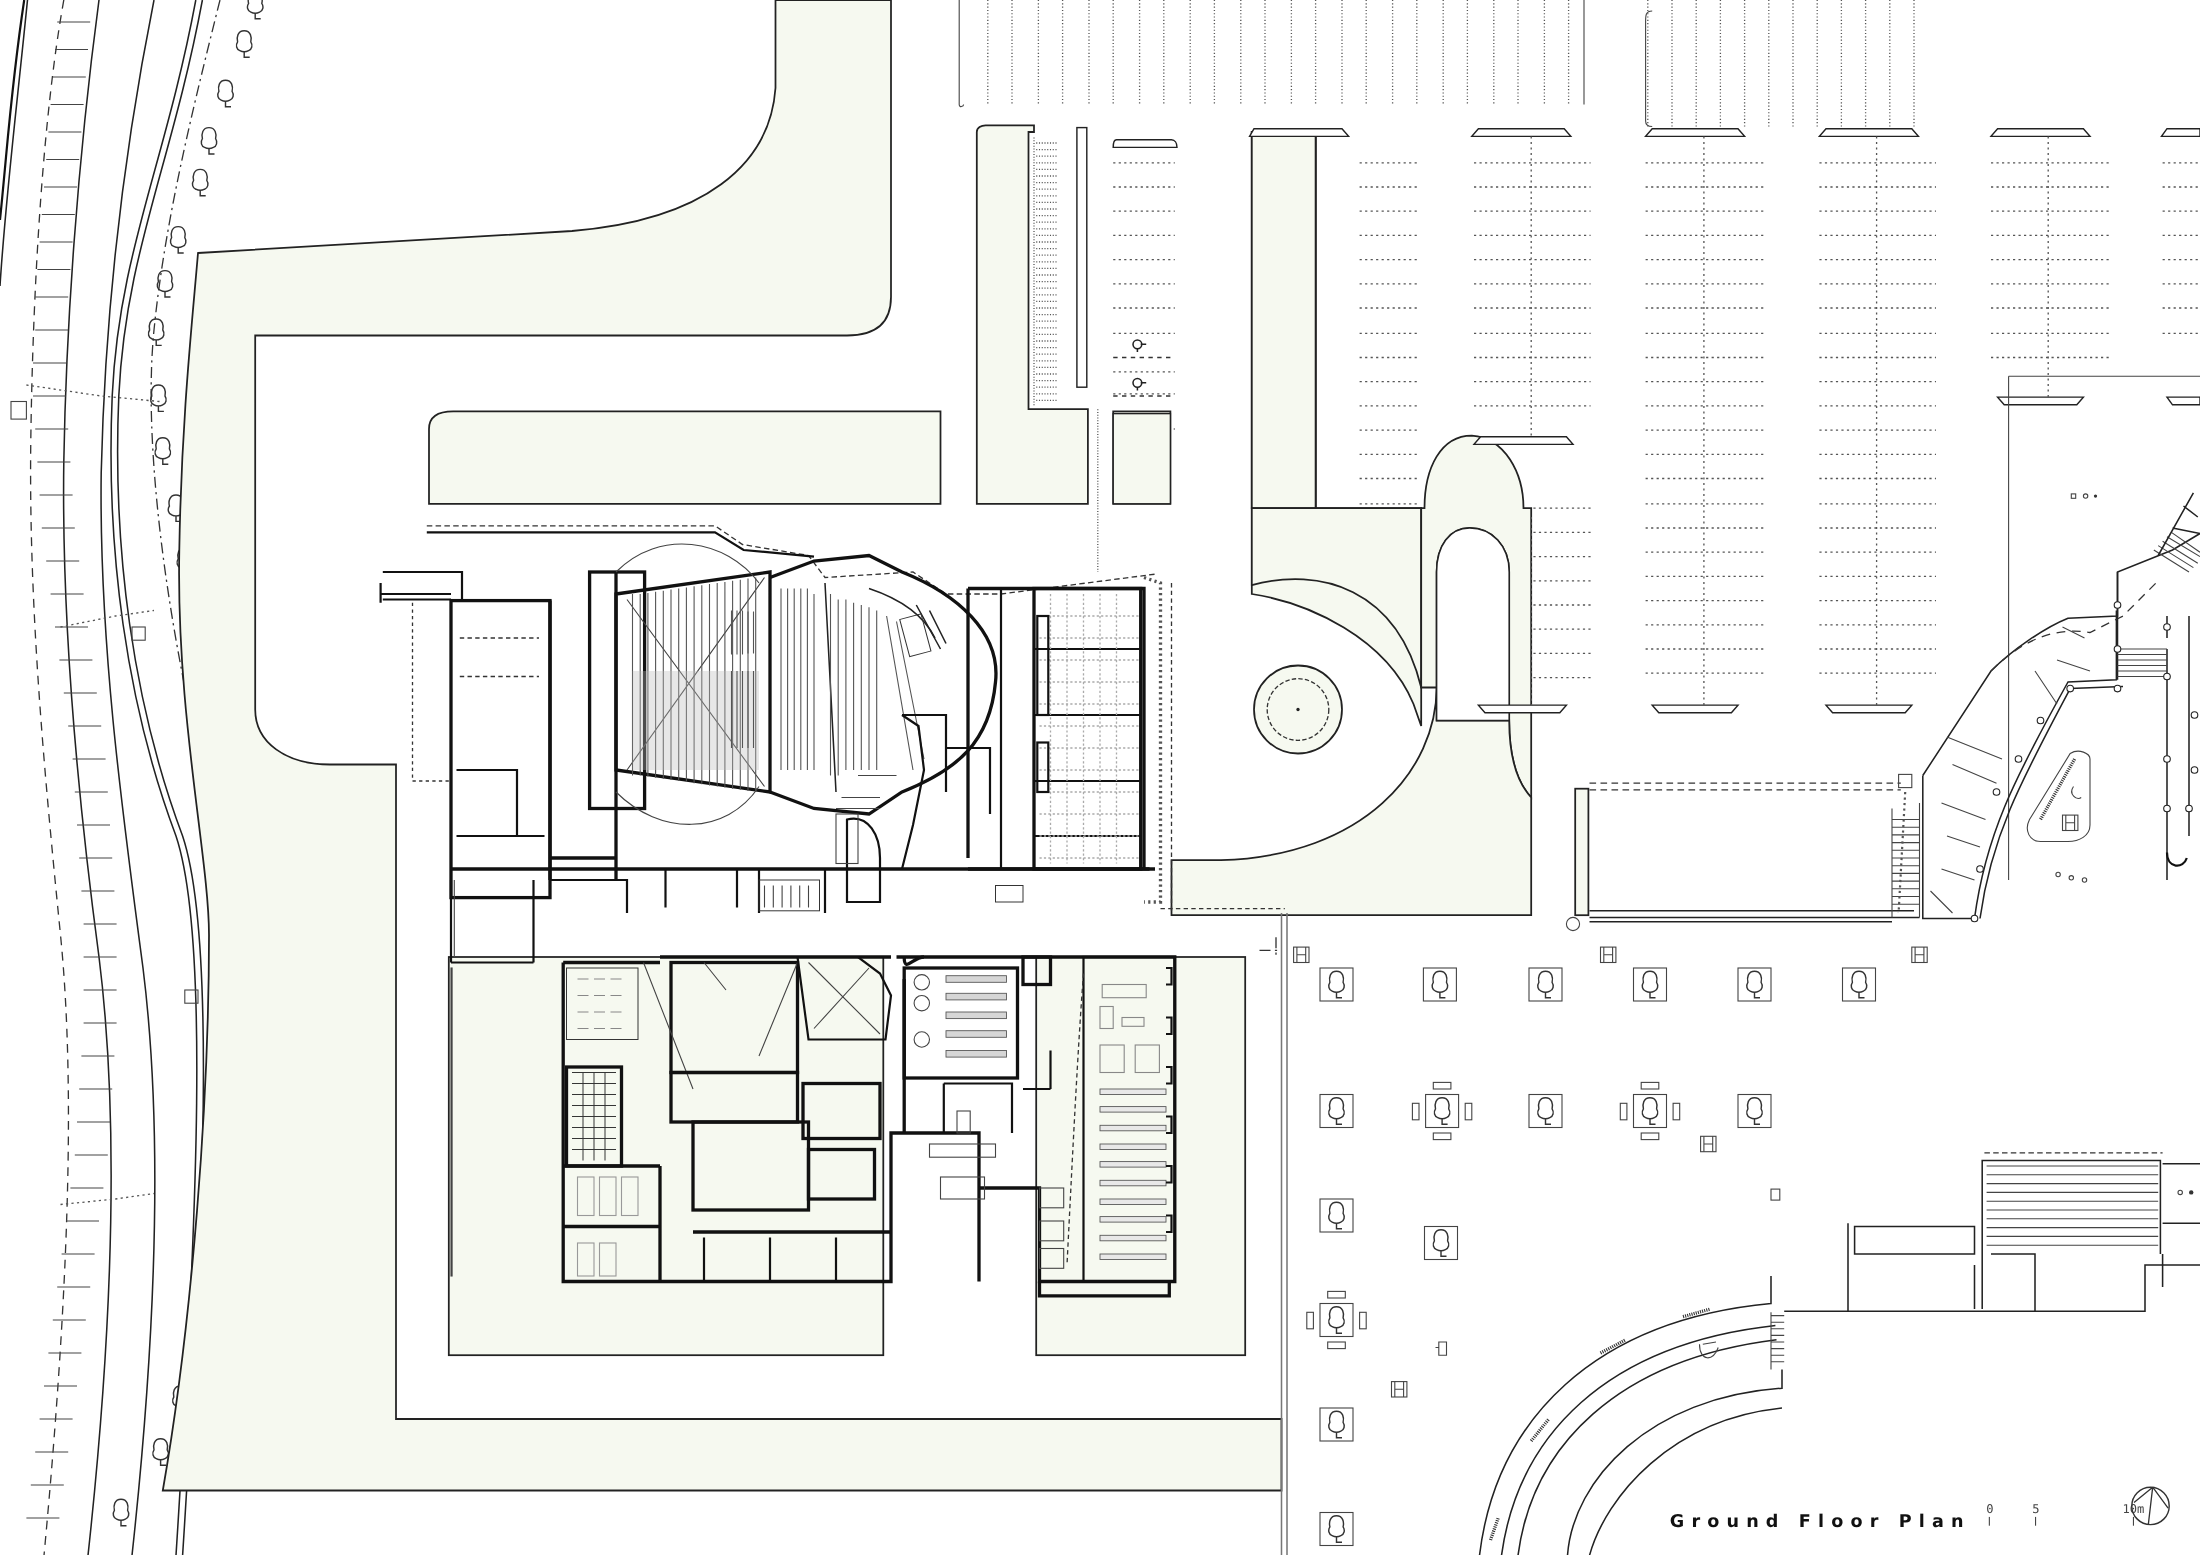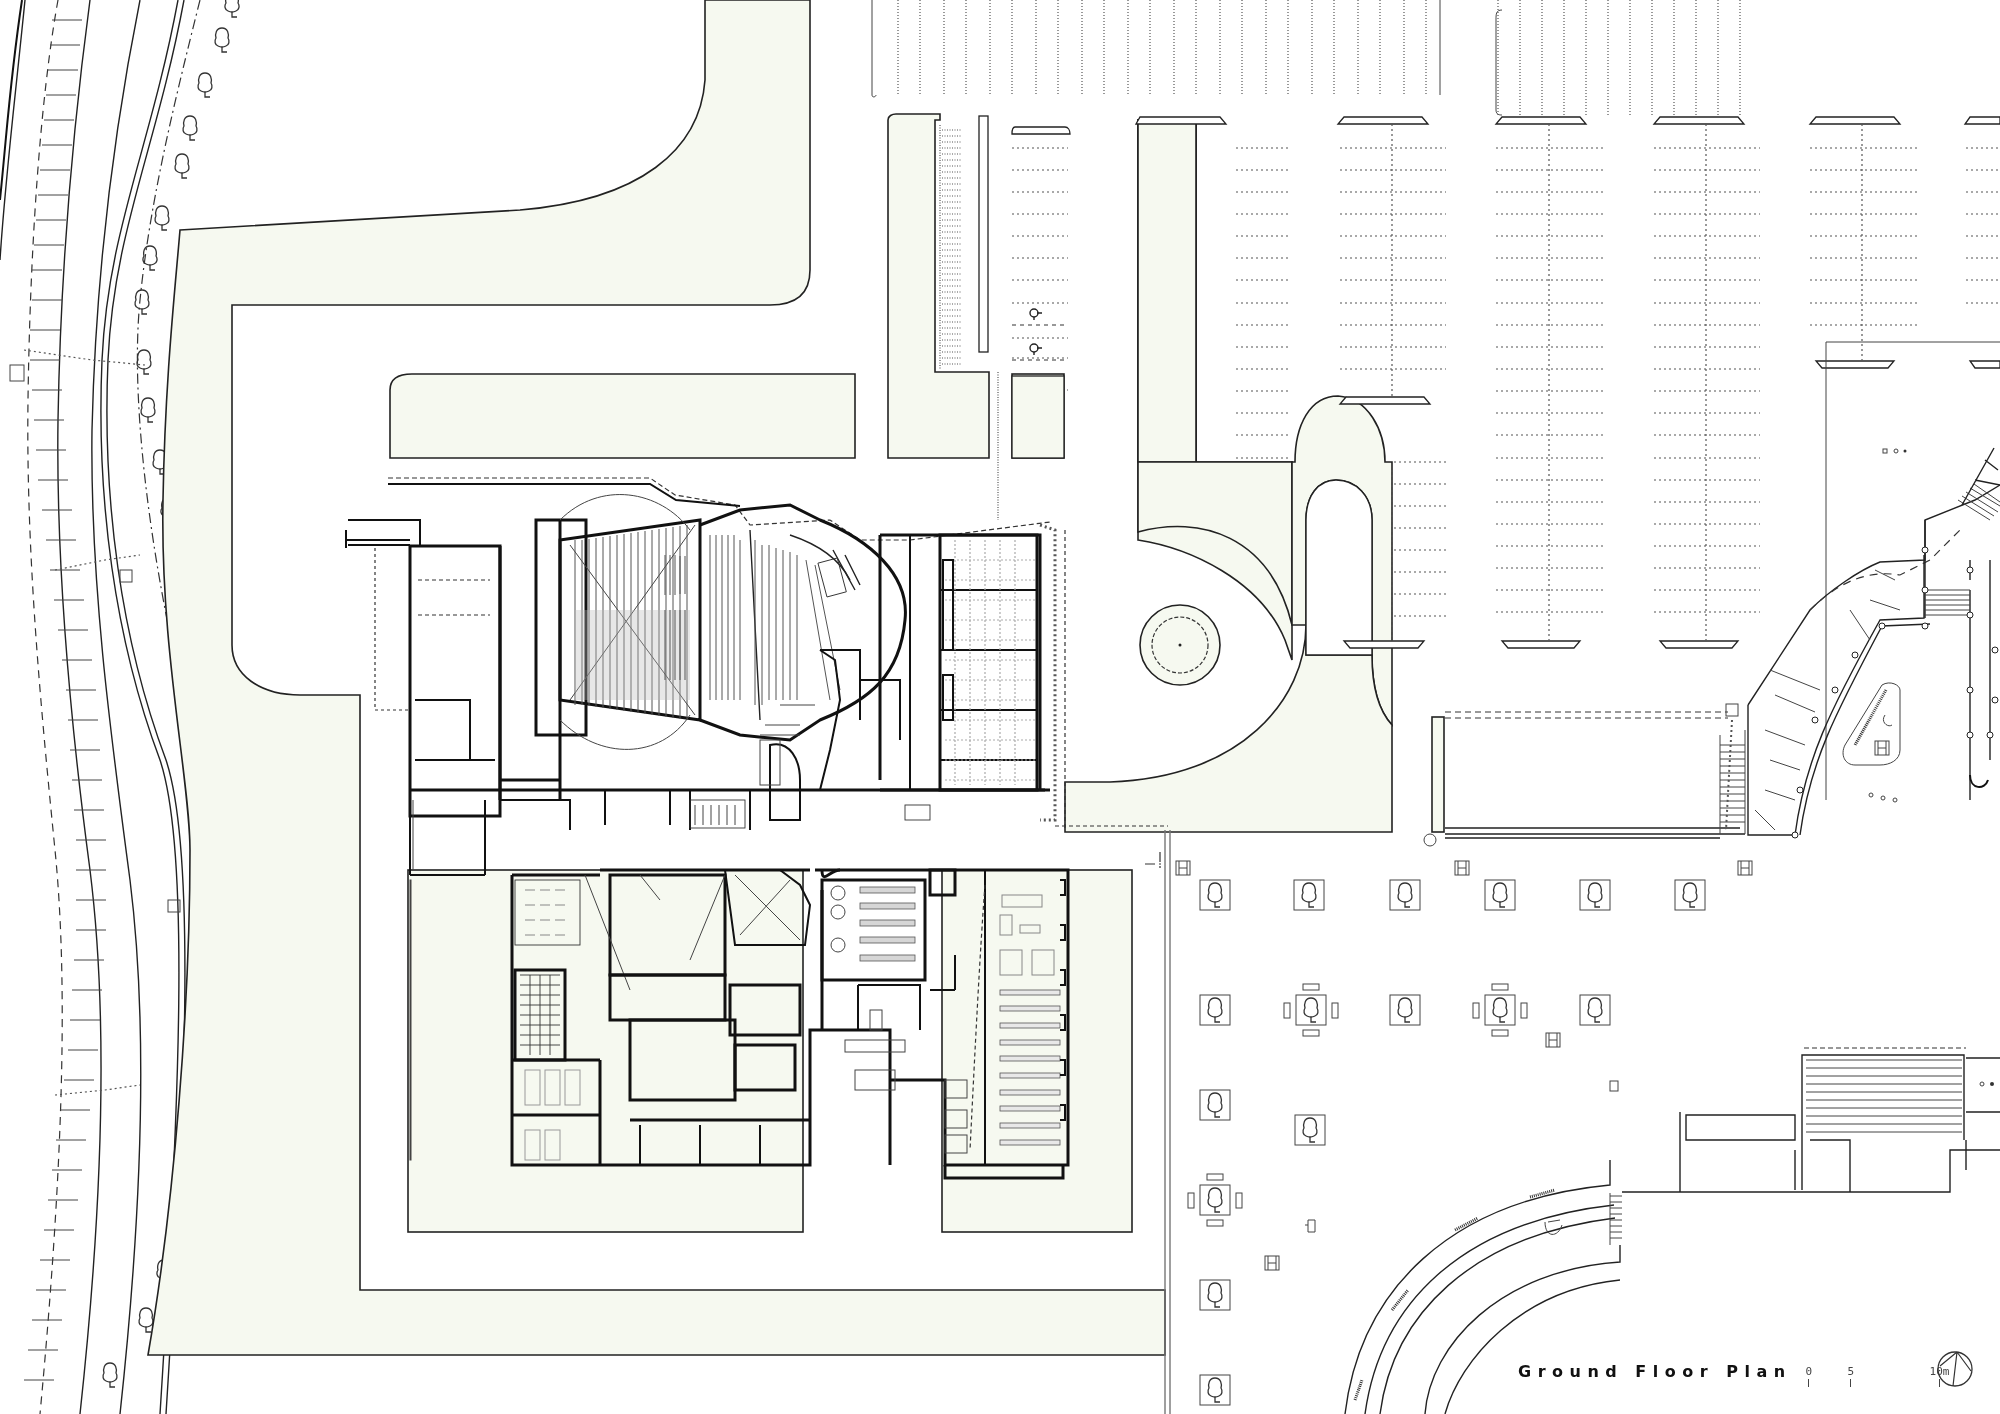--- a/index.html
+++ b/index.html
@@ -10,21 +10,21 @@
   .thin { fill: none; stroke: #444; stroke-width: 1; }
   .dash { fill: none; stroke: #333; stroke-width: 1.2; stroke-dasharray: 8 6; }
   .dot { fill: none; stroke: #555; stroke-width: 1.2; stroke-dasharray: 2 3; }
   .dashdot { fill: none; stroke: #333; stroke-width: 1.2; stroke-dasharray: 10 4 2 4; }
   .wall { fill: none; stroke: #111; stroke-width: 3; }
   .wallthin { fill: none; stroke: #111; stroke-width: 2; }
   .hatch { fill: none; stroke: #333; stroke-width: 0.9; }
   .grey { fill: #d6d6d6; stroke: #555; stroke-width: 0.8; }
   .whitebox { fill: #fff; stroke: #222; stroke-width: 1.3; }
   .tree { fill: none; stroke: #333; stroke-width: 1.3; }
-  .title-block { position: absolute; left: 1518px; top: 1362px; height: 30px; display: flex; align-items: flex-start; }
+  .title-block { position: absolute; left: 1518px; top: 1362px; height: 30px; display: flex; align-items: flex-end; }
   .plan-title { font-family: "DejaVu Sans", sans-serif; font-weight: bold; font-size: 16px; letter-spacing: 6.5px; color: #111; }
   .scale-bar { position: relative; width: 120px; height: 30px; margin-left: 14px; }
   .scale-tick { position: absolute; font-family: "DejaVu Sans Mono", monospace; font-size: 11px; color: #444; line-height: 11px; text-align: center; }
   .scale-tick .bar { display: block; width: 1px; height: 8px; background: #444; margin: 2px auto 0; }
   .north { position: absolute; left: 1935px; top: 1349px; width: 40px; height: 40px; }
 </style>
 </head>
 <body>
 
 <svg id="plan" viewBox="0 0 2000 1414" xmlns="http://www.w3.org/2000/svg">

